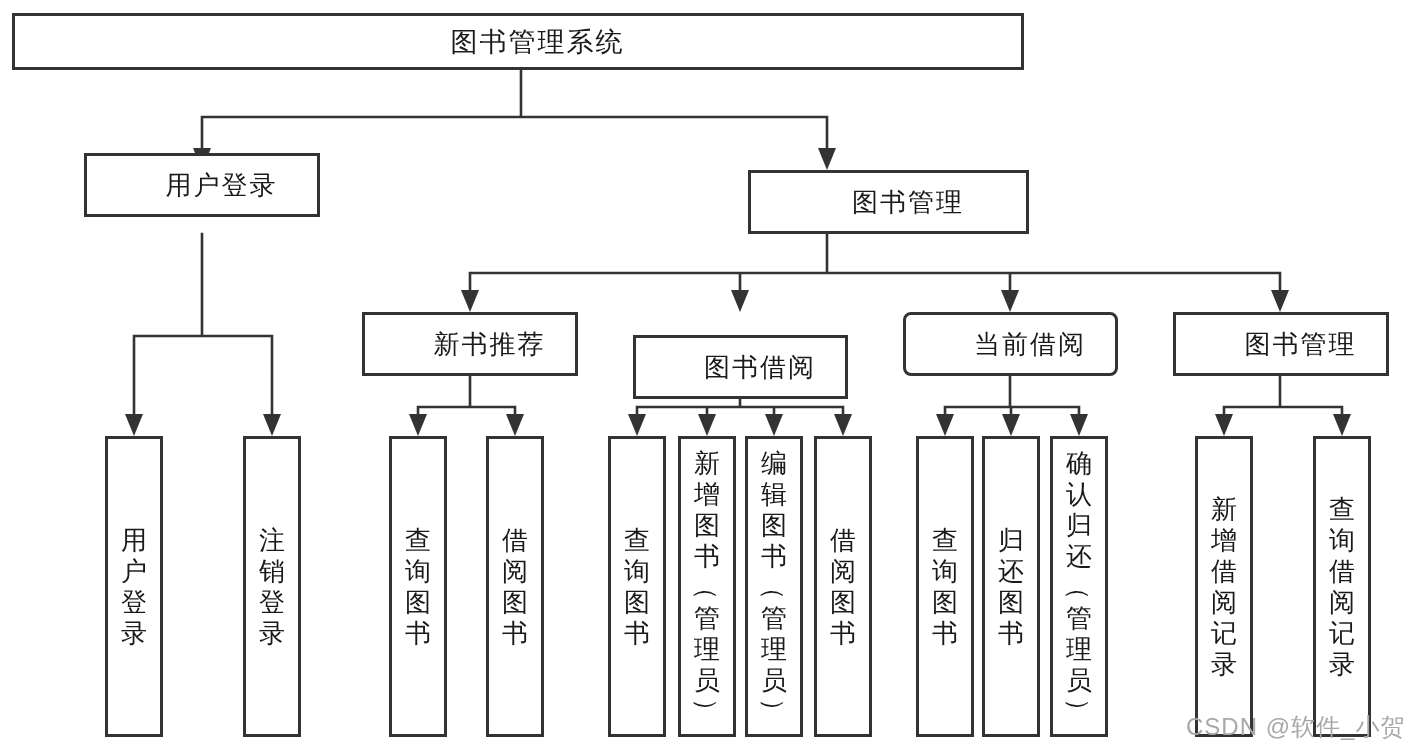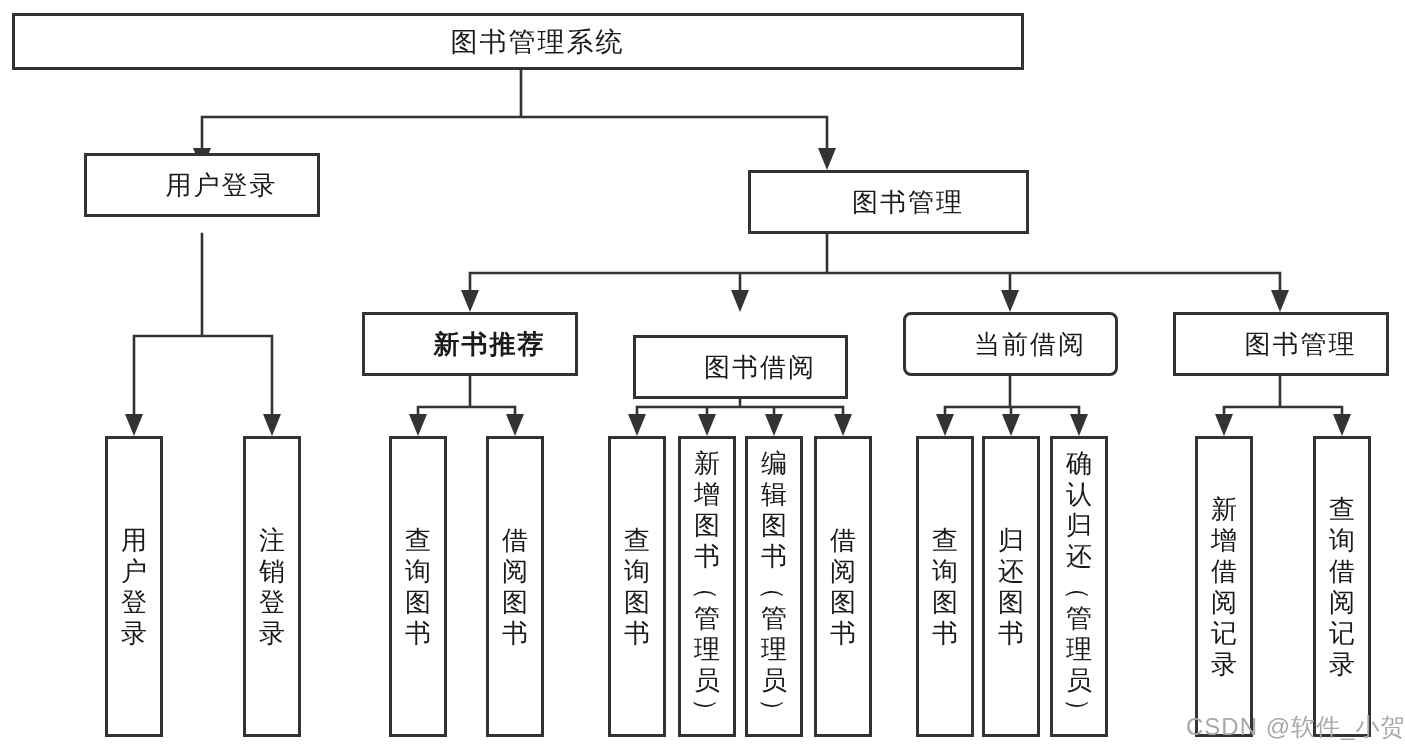--- a/index.html
+++ b/index.html
@@ -119,21 +119,21 @@
     <span>图书管理系统</span>
   </div>
 
   <div class="hbox" style="left:84px; top:153px; width:236px; height:64px;">
     <span>用户登录</span>
   </div>
   <div class="hbox" style="left:710px; top:170px; width:281px; height:64px;margin-left:38px;">
     <span>图书管理</span>
   </div>
 
-  <div class="hbox" style="left:362px; top:312px; width:216px; height:64px;font-weight:bold;">
+  <div class="hbox" style="left:362px; top:312px; width:216px; height:64px;">
     <span>新书推荐</span>
   </div>
   <div class="hbox" style="left:633px; top:312px; width:215px; height:64px;margin-top:23px;">
     <span>图书借阅</span>
   </div>
   <div class="hbox" style="left:903px; top:312px; width:215px; height:64px;border-radius:8px;">
     <span>当前借阅</span>
   </div>
   <div class="hbox" style="left:1173px; top:312px; width:216px; height:64px;">
     <span>图书管理</span>

